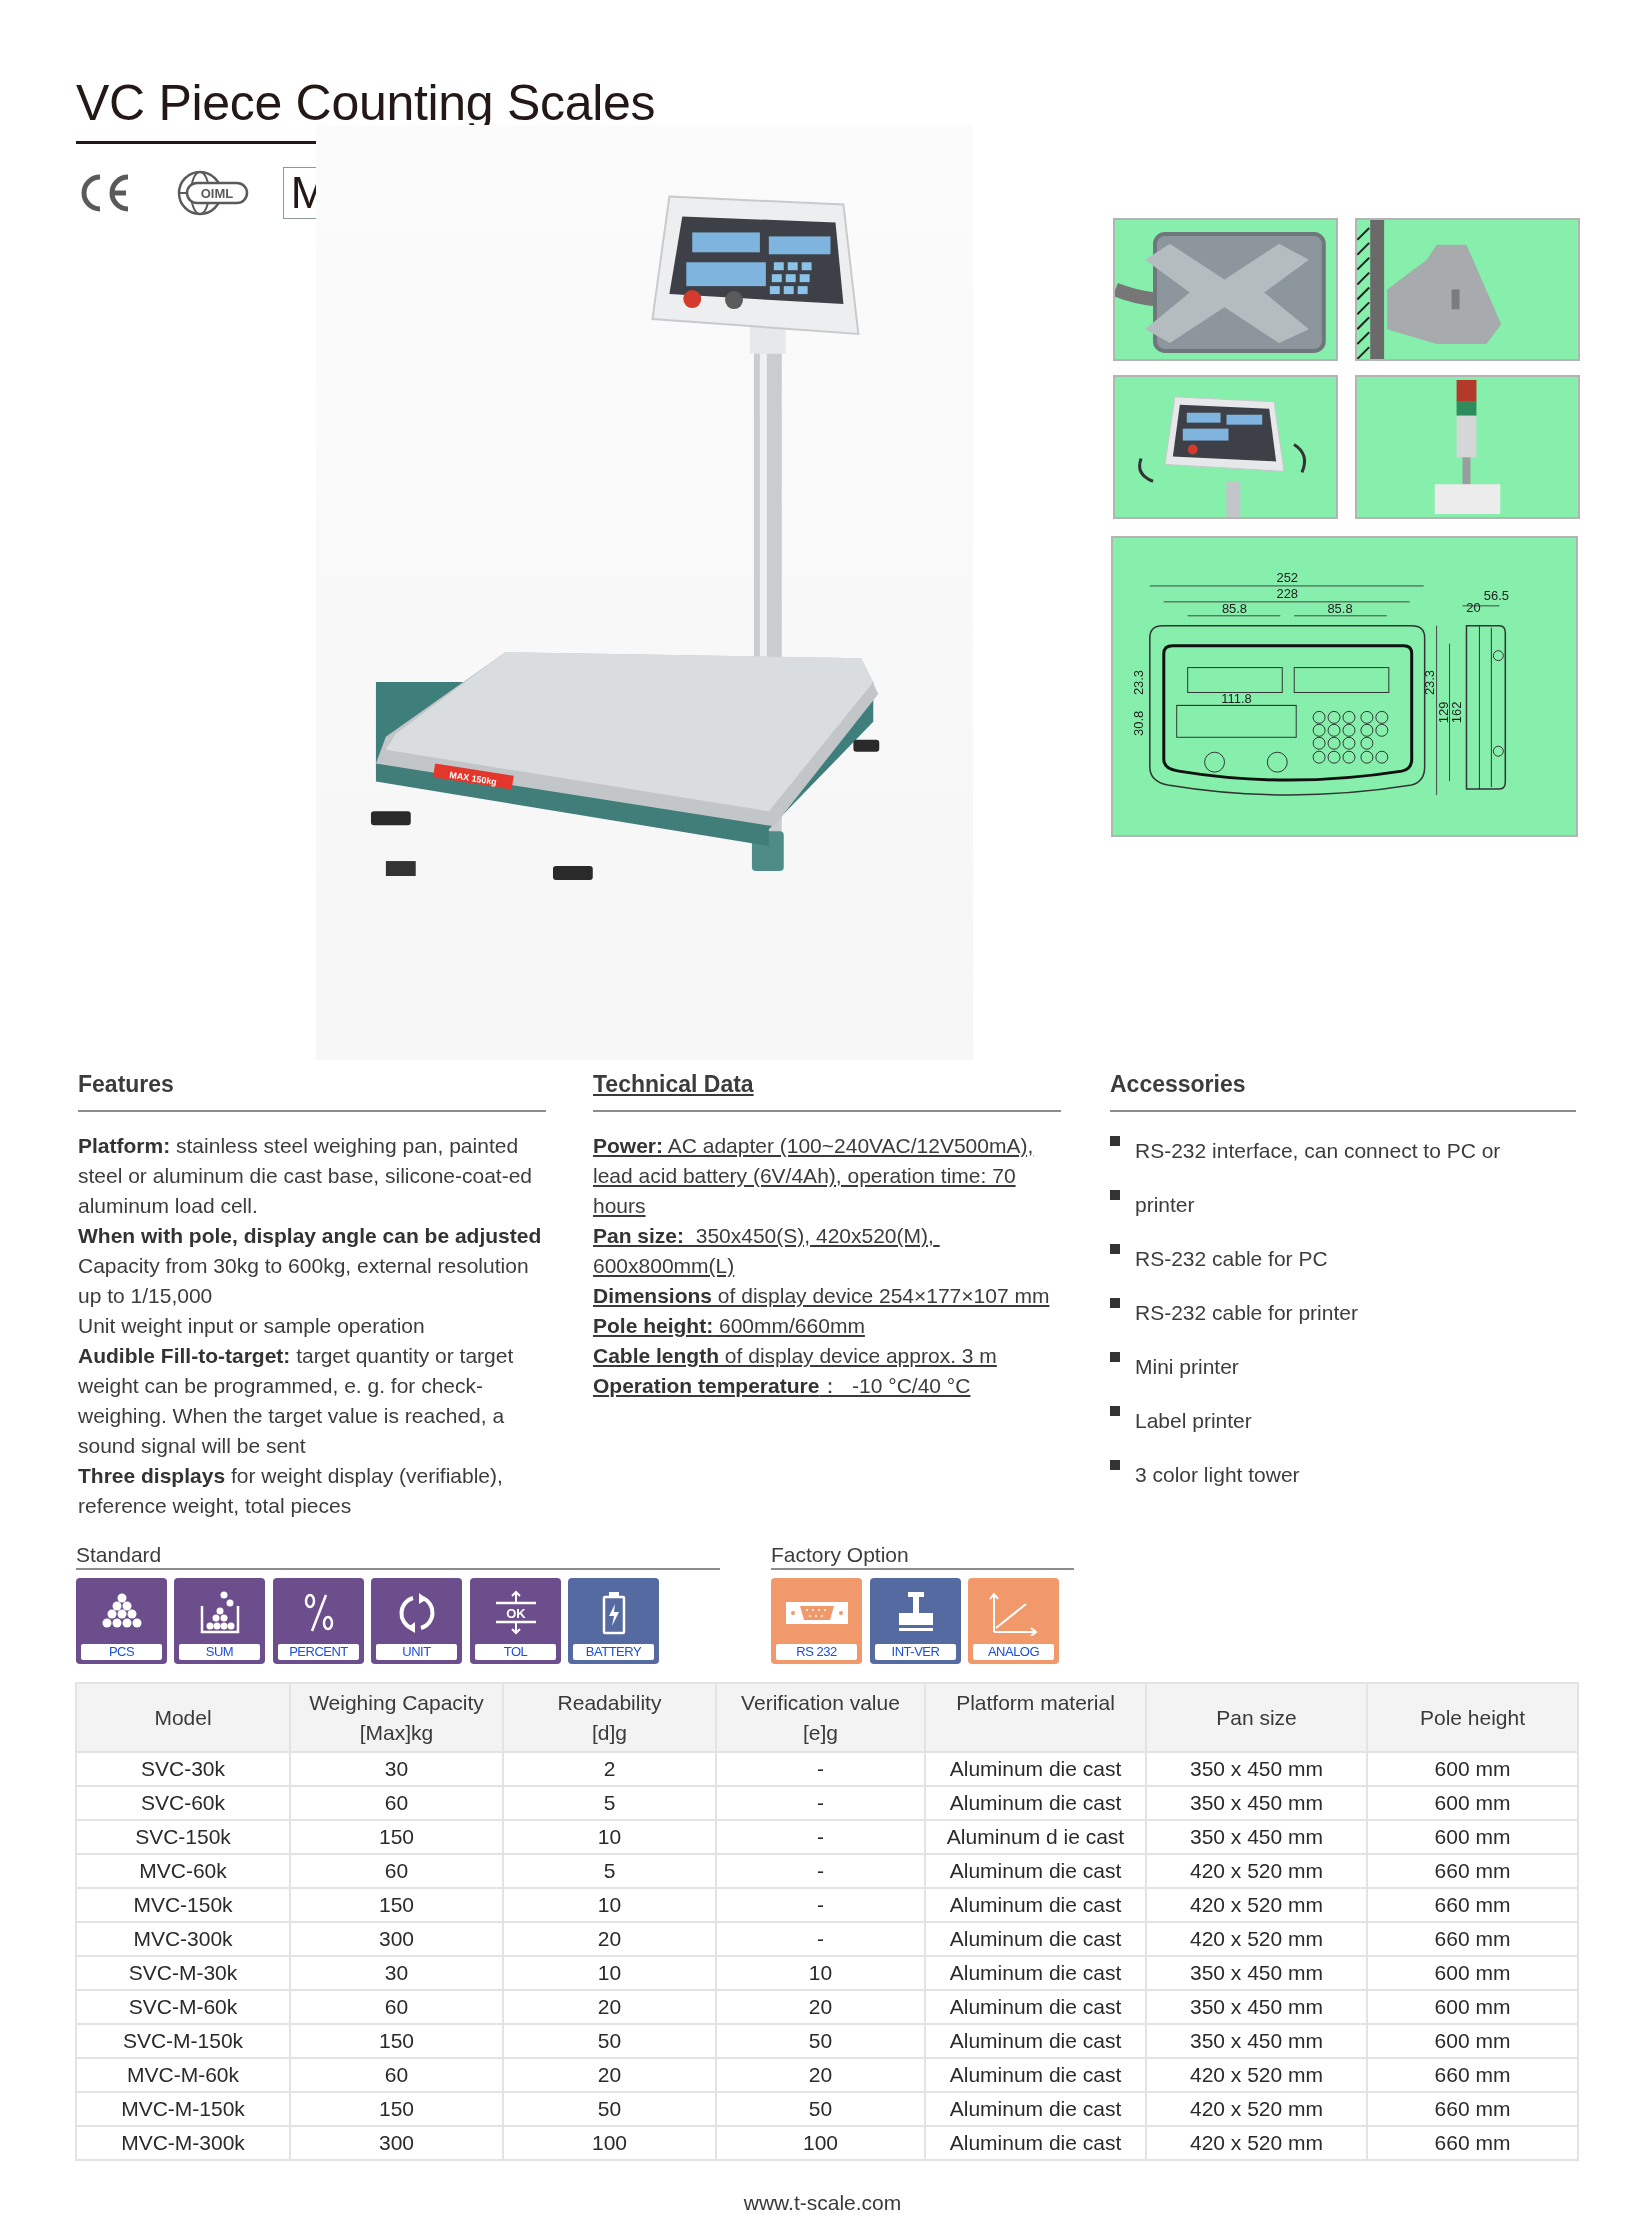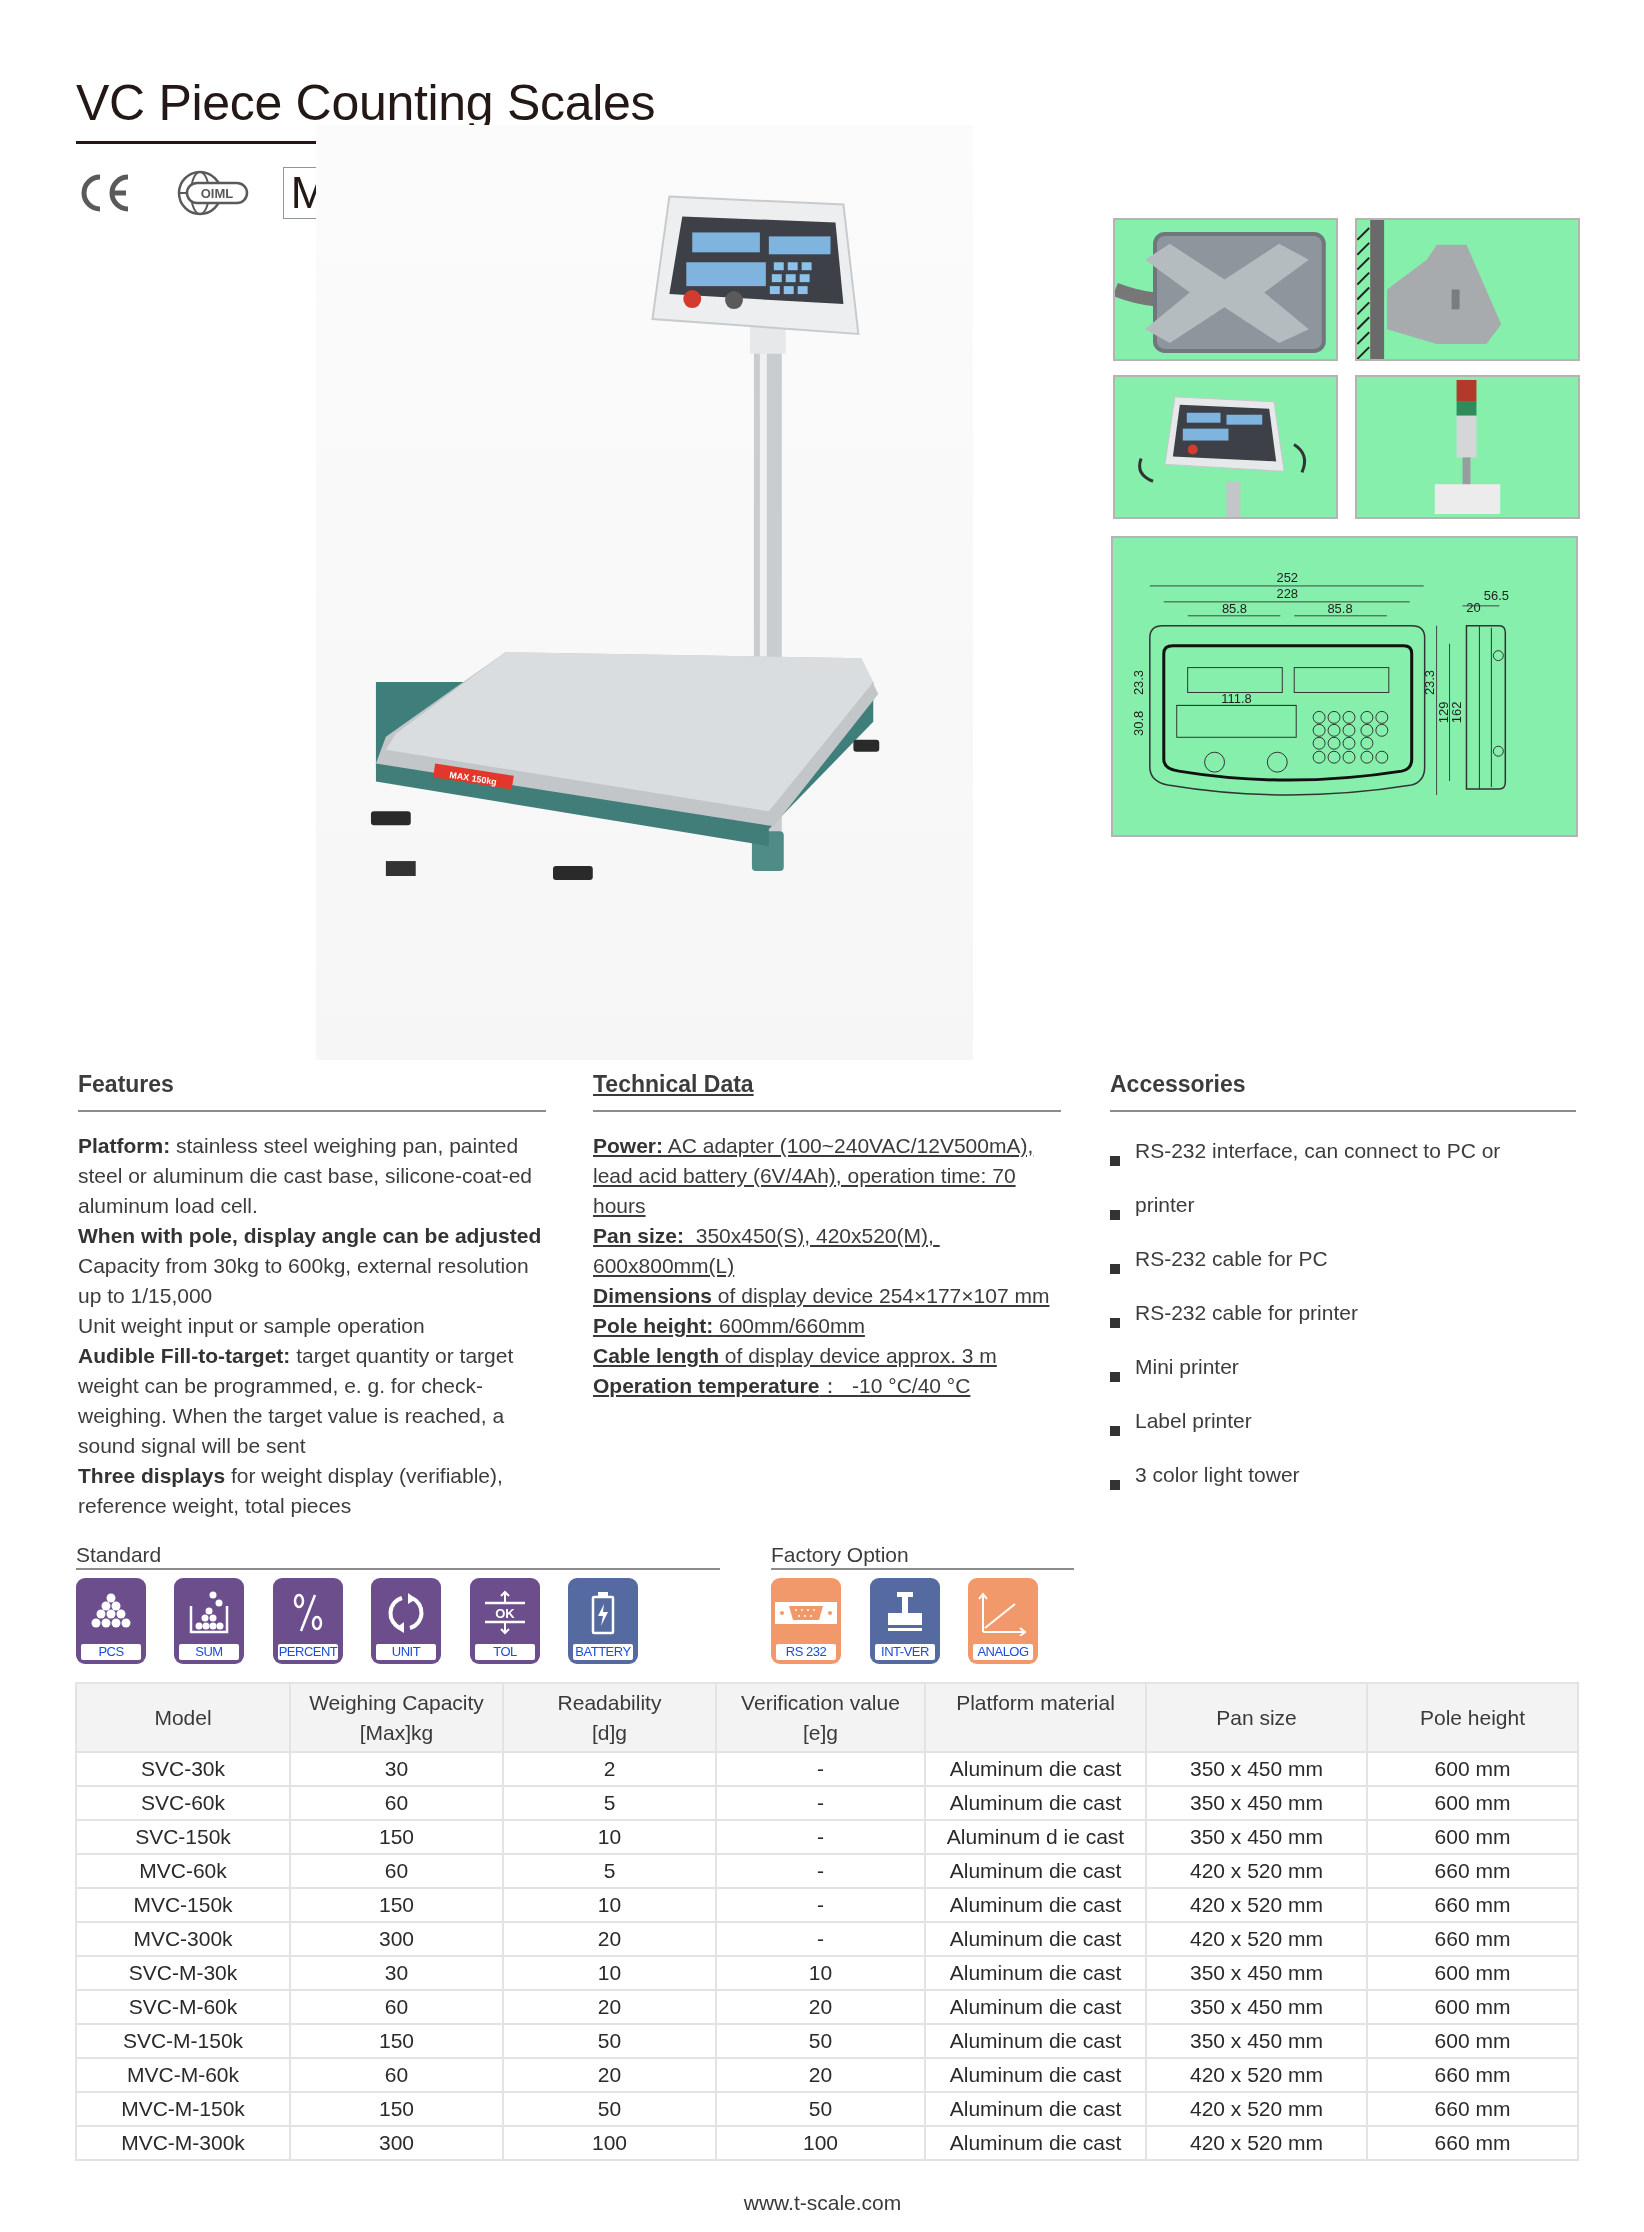--- a/index.html
+++ b/index.html
@@ -20,27 +20,27 @@
 
   
   .thumb { border: 2px solid #b4b4b4; background: #86efac; overflow: hidden; }
 
   
   .sec-head { font-size: 23px; font-weight: bold; color: #3c3c3c; }
   .sec-rule { height: 2px; background: #8c8c8c; }
   .para { font-size: 21px; line-height: 30px; color: #3c3c3c; }
   .para b { font-weight: bold; color: #333; }
   .acc-list { list-style: none; font-size: 21px; line-height: 30px; color: #3c3c3c; }
-  .acc-list li { display: flex; align-items: flex-end; margin-top: 24px; }
+  .acc-list li { display: flex; align-items: flex-start; margin-top: 24px; }
   .bullet { display: inline-block; width: 10px; height: 10px; background: #333; margin-right: 15px; flex-shrink: 0; }
 
   
   .group-label { font-size: 21px; color: #3c3c3c; }
   .group-rule { height: 2px; background: #8c8c8c; }
-  .tile { width: 70px; height: 86px; border-radius: 9px; position: absolute; top: 1578px; }
+  .tile { width: 91px; height: 86px; border-radius: 4px; position: absolute; top: 1578px; }
   .tile .glyph { position: absolute; left: 0; right: 0; top: 8px; height: 54px; display: flex; align-items: center; justify-content: center; color: #fff; }
   .tile .tlabel { position: absolute; left: 5px; right: 5px; bottom: 4px; height: 16px; background: #fff; border-radius: 2px; color: #1d4ed8; font-size: 13px; text-align: center; line-height: 16px; letter-spacing: -0.5px; }
   .purple { background: #6b4e8b; }
   .blue { background: #556aa0; }
   .orange { background: #f1996a; }
 
   
   .spec-table { position: absolute; left: 75px; top: 1682px; border-collapse: collapse; font-size: 21px; color: #2a2a2a; }
   .spec-table th, .spec-table td { border: 2px solid #e3e3e3; text-align: center; font-weight: normal; padding: 0; }
   .spec-table th { background: #f3f3f3; color: #3a3a3a; height: 69px; line-height: 30px; font-size: 21px; }

